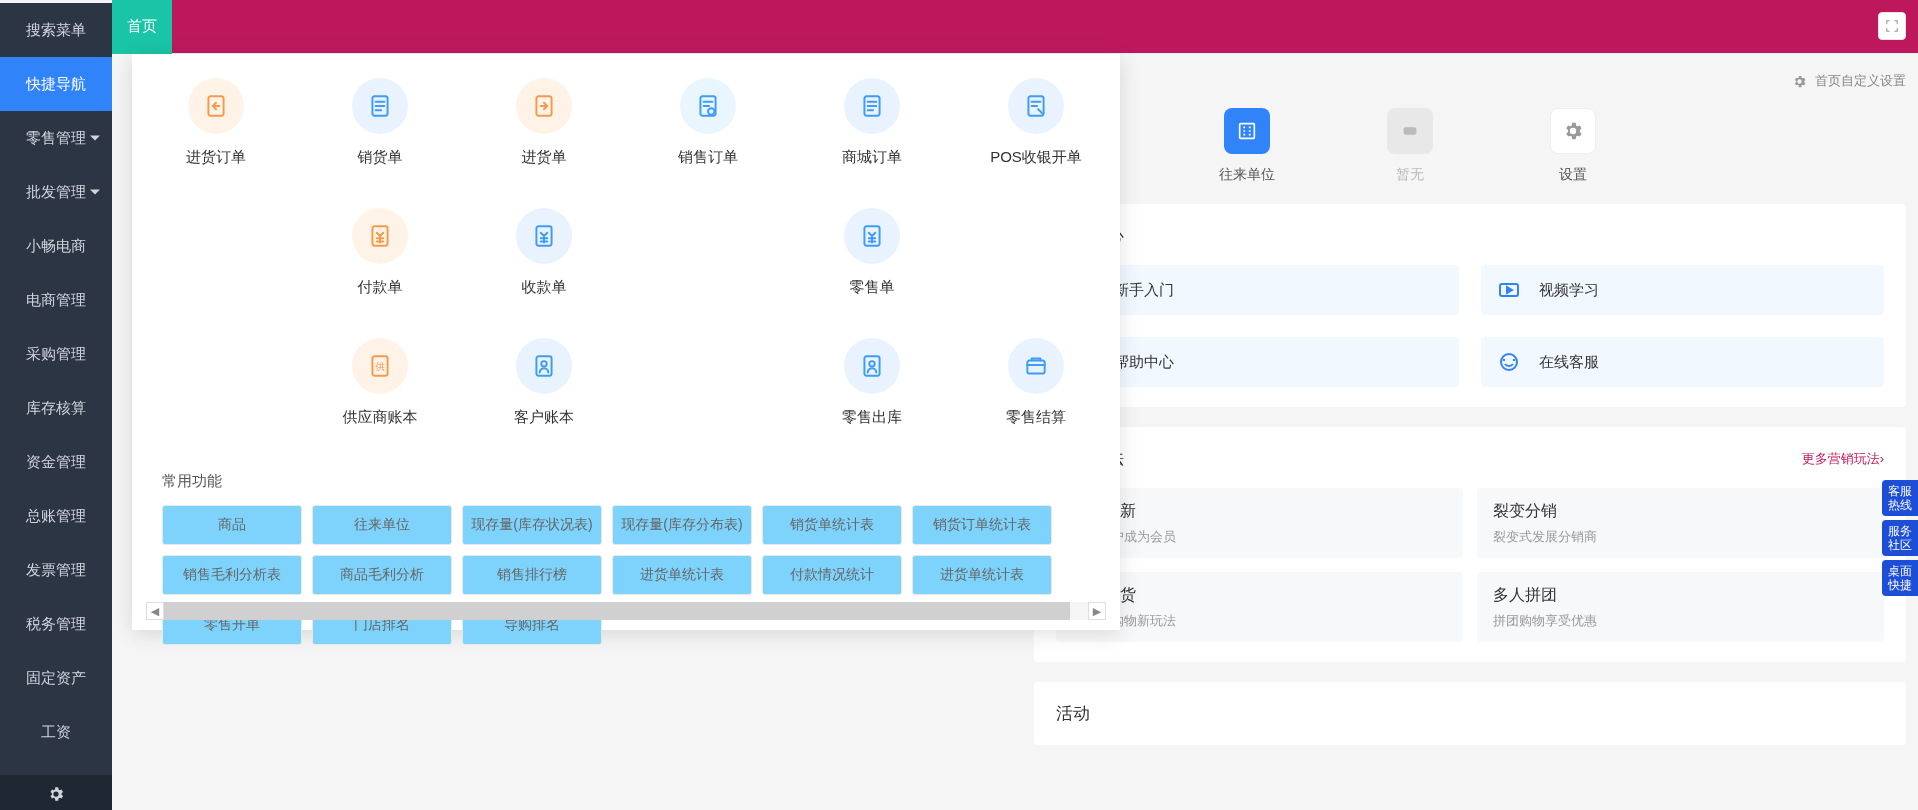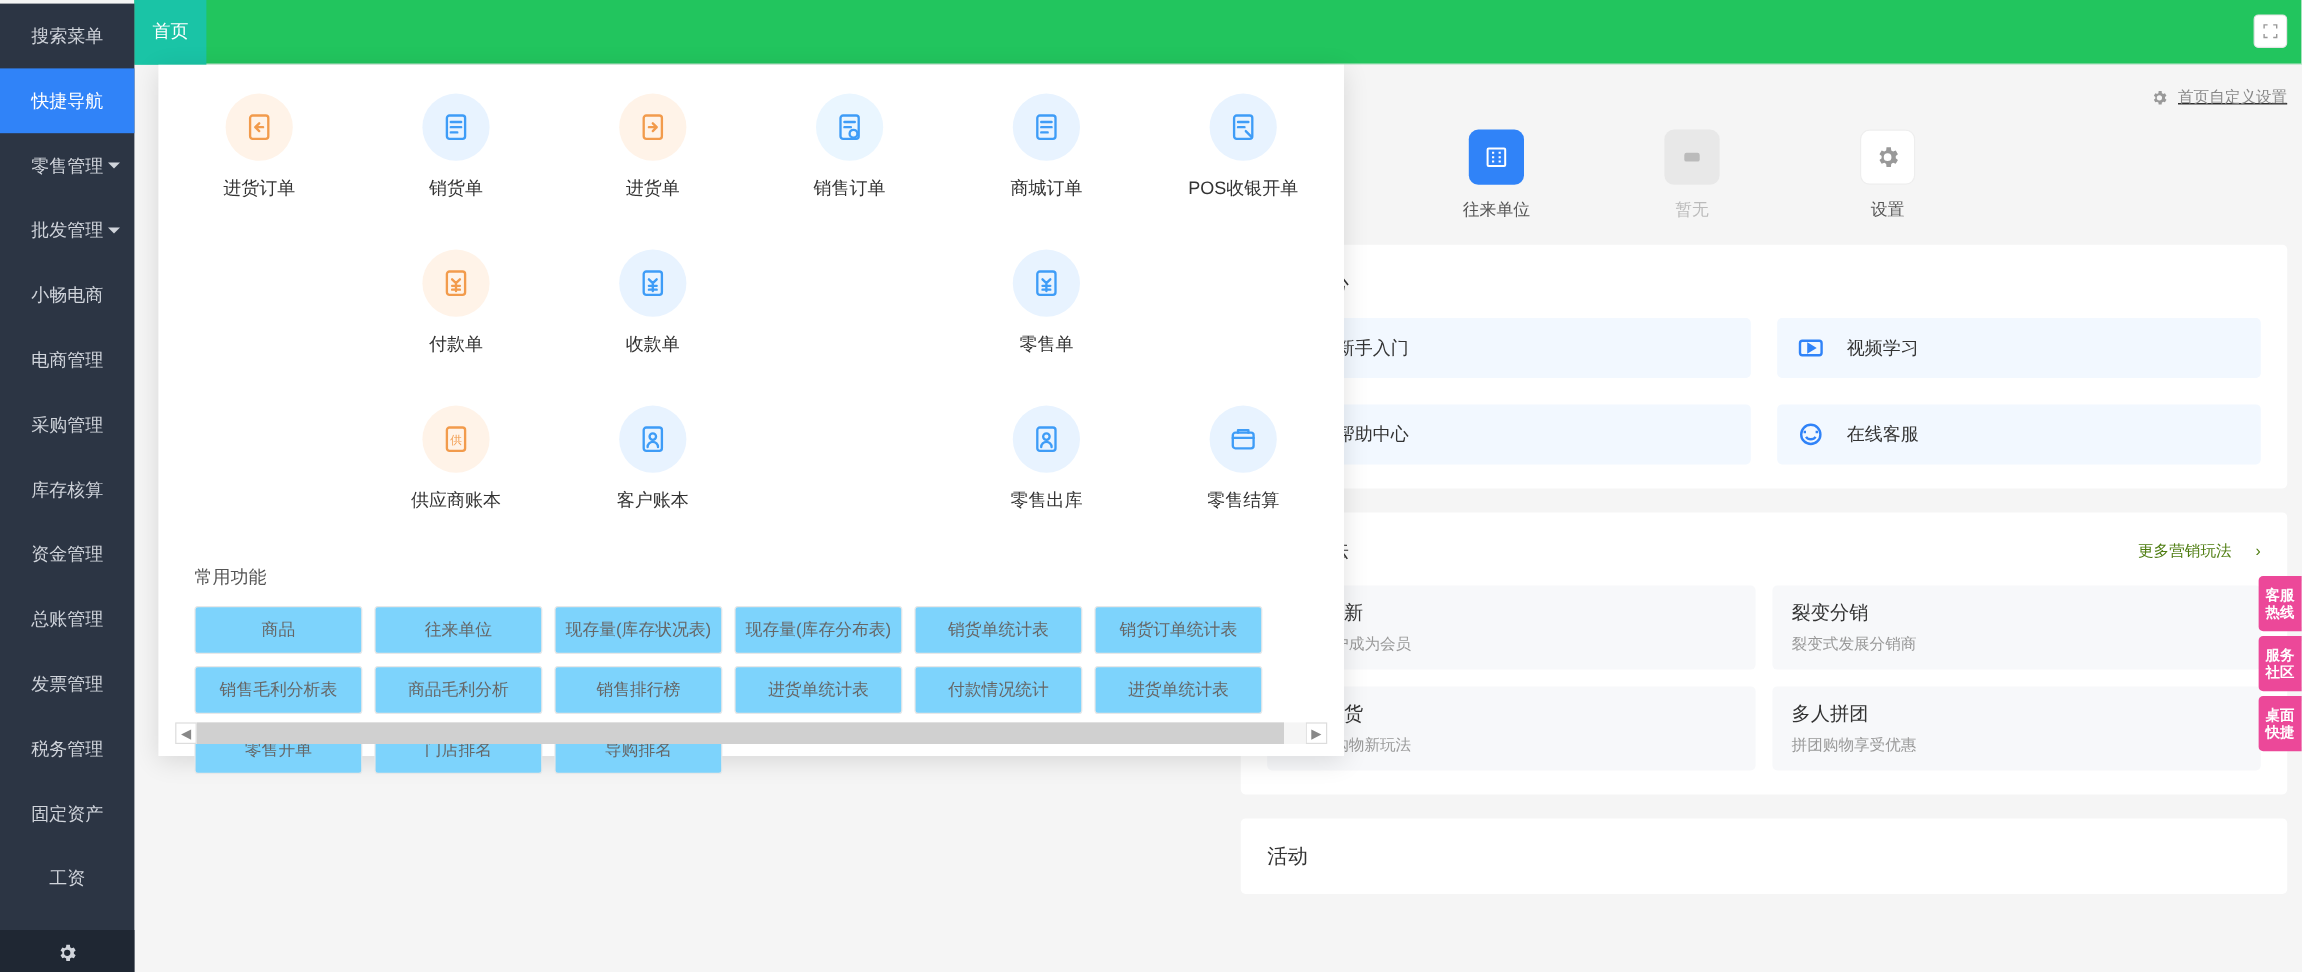--- a/index.html
+++ b/index.html
@@ -5,21 +5,21 @@
 * { margin: 0; padding: 0; box-sizing: border-box; font-family: "Microsoft YaHei", Arial, sans-serif; }
 body { background: #f5f5f5; width: 1918px; height: 810px; overflow: hidden; position: relative; }
 
 .sidebar { position: absolute; left: 0; top: 3px; width: 112px; height: 810px; background: #2c3544; color: #fff; z-index: 10; }
 .sidebar-item { height: 54px; display: flex; align-items: center; justify-content: center; font-size: 15px; color: #d0d4db; cursor: pointer; position: relative; }
 .sidebar-item.active { background: #3083f8; color: #fff; }
 .sidebar-item .caret { position: absolute; right: 12px; top: 50%; transform: translateY(-50%); width: 0; height: 0; border-left: 5px solid transparent; border-right: 5px solid transparent; border-top: 5px solid #d0d4db; }
 .sidebar-footer { position: absolute; bottom: 0; width: 100%; height: 38px; background: #1f2733; display: flex; align-items: center; justify-content: center; }
 .gear-svg { width: 18px; height: 18px; }
 
-.topbar { position: absolute; left: 112px; top: 0; right: 0; height: 54px; background: #22c55e; border-bottom: 1px solid #eee; display: flex; align-items: center; }
+.topbar { position: absolute; left: 112px; top: 0; right: 0; height: 54px; background: #be185d; border-bottom: 1px solid #eee; display: flex; align-items: center; }
 .tab-home { width: 60px; height: 54px; background: #1ac4a6; color: #fff; display: flex; align-items: center; justify-content: center; font-size: 15px; }
 .fullscreen-btn { position: absolute; right: 12px; top: 12px; width: 28px; height: 28px; border: 1px solid #e5e5e5; border-radius: 4px; display: flex; align-items: center; justify-content: center; cursor: pointer; background: #fff; }
 
 .flyout { position: absolute; left: 132px; top: 54px; width: 988px; height: 576px; background: #fff; box-shadow: 0 4px 20px rgba(0,0,0,.12); z-index: 20; padding: 24px 8px 8px 8px; }
 .flow-grid { display: grid; grid-template-columns: repeat(6, 164px); grid-auto-rows: 130px; justify-content: center; }
 .flow-cell { display: flex; flex-direction: column; align-items: center; justify-content: flex-start; gap: 14px; position: relative; }
 .flow-icon { width: 56px; height: 56px; border-radius: 50%; display: flex; align-items: center; justify-content: center; }
 .flow-icon.orange { background: #fff3e8; }
 .flow-icon.blue { background: #e8f3ff; }
 .flow-icon.blue2 { background: #eaf6ff; }
@@ -28,52 +28,52 @@
 
 .common-title { font-size: 15px; color: #555; margin: 4px 0 14px 22px; }
 .btn-grid { display: grid; grid-template-columns: repeat(6, 140px); gap: 10px; padding: 0 22px; }
 .fn-btn { height: 40px; background: #7dd3fc; border: 1px solid #e8e8e8; border-radius: 3px; font-size: 14px; color: #666; display: flex; align-items: center; justify-content: center; cursor: pointer; }
 .hscroll { position: absolute; left: 14px; right: 14px; bottom: 10px; height: 18px; background: #fff; display: flex; align-items: center; }
 .hscroll .arrow { width: 18px; height: 18px; border: 1px solid #ddd; display: flex; align-items: center; justify-content: center; font-size: 11px; color: #888; cursor: pointer; }
 .hscroll .track { flex: 1; height: 18px; background: #f5f5f5; position: relative; }
 .hscroll .thumb { position: absolute; left: 0; top: 0; width: 98%; height: 100%; background: #d0d0d0; }
 
 .right-col { position: absolute; left: 1034px; right: 12px; top: 66px; }
-.top-links { display: flex; justify-content: flex-end; align-items: center; gap: 8px; height: 30px; text-decoration: underline; }
+.top-links { display: flex; justify-content: flex-end; align-items: center; gap: 8px; height: 30px; }
 .top-links .gear-mini { width: 15px; height: 15px; }
 .top-links span { font-size: 13px; color: #888; }
 
 .tile-row { display: flex; gap: 63px; margin-top: 12px; }
 .tile { width: 100px; display: flex; flex-direction: column; align-items: center; gap: 12px; }
 .tile-box { width: 46px; height: 46px; border-radius: 8px; display: flex; align-items: center; justify-content: center; }
 .tile-box.blue { background: #3083f8; }
 .tile-box.gray { background: #e8e8e8; }
 .tile-box.white { background: #fff; border: 1px solid #eee; }
 .tile-label { font-size: 14px; color: #555; }
 .tile-label.muted { color: #bbb; }
 .tile-svg { width: 22px; height: 22px; }
 
 .card { background: #fff; border-radius: 4px; padding: 20px 22px; margin-top: 20px; }
 .card-head { display: flex; justify-content: space-between; align-items: center; margin-bottom: 18px; }
 .card-title { font-size: 17px; color: #333; font-weight: 500; }
-.card-more { font-size: 13px; color: #4d7c0f; display: flex; align-items: center; gap: 20px; cursor: pointer; }
+.card-more { font-size: 13px; color: #be185d; display: flex; align-items: center; gap: 0; cursor: pointer; }
 .help-grid { display: grid; grid-template-columns: 1fr 1fr; gap: 22px; }
 .help-btn { height: 50px; background: #f2f8ff; border-radius: 4px; display: flex; align-items: center; gap: 18px; padding: 0 16px; cursor: pointer; }
 .help-btn .hi { width: 24px; height: 24px; }
 .help-btn span { font-size: 15px; color: #333; }
 
 .market-grid { display: grid; grid-template-columns: 1fr 1fr; gap: 14px; }
 .market-card { height: 70px; background: #f7f8fa; border-radius: 4px; padding: 12px 16px; display: flex; flex-direction: column; justify-content: center; gap: 6px; cursor: pointer; }
 .market-card .mt { font-size: 16px; color: #333; }
 .market-card .ms { font-size: 13px; color: #999; }
 
 .activity-card { background: #fff; border-radius: 4px; padding: 20px 22px; margin-top: 20px; }
 
 .float-btns { position: fixed; right: 0; top: 480px; display: flex; flex-direction: column; gap: 4px; z-index: 100; }
-.fb { width: 36px; height: 46px; background: #ec4899; color: #fff; font-size: 12px; display: flex; flex-direction: column; align-items: center; justify-content: center; border-radius: 4px 0 0 4px; cursor: pointer; line-height: 1.2; padding: 4px; text-align: center; font-weight: bold; }
+.fb { width: 36px; height: 36px; background: #1d4ed8; color: #fff; font-size: 12px; display: flex; flex-direction: column; align-items: center; justify-content: center; border-radius: 4px 0 0 4px; cursor: pointer; line-height: 1.2; padding: 4px; text-align: center; }
 </style>
 </head>
 <body>
 
 <div class="sidebar">
   <div id="sidebar-items">
       <div class="sidebar-item">
         <span>搜索菜单</span>
       </div>
       <div class="sidebar-item active">

